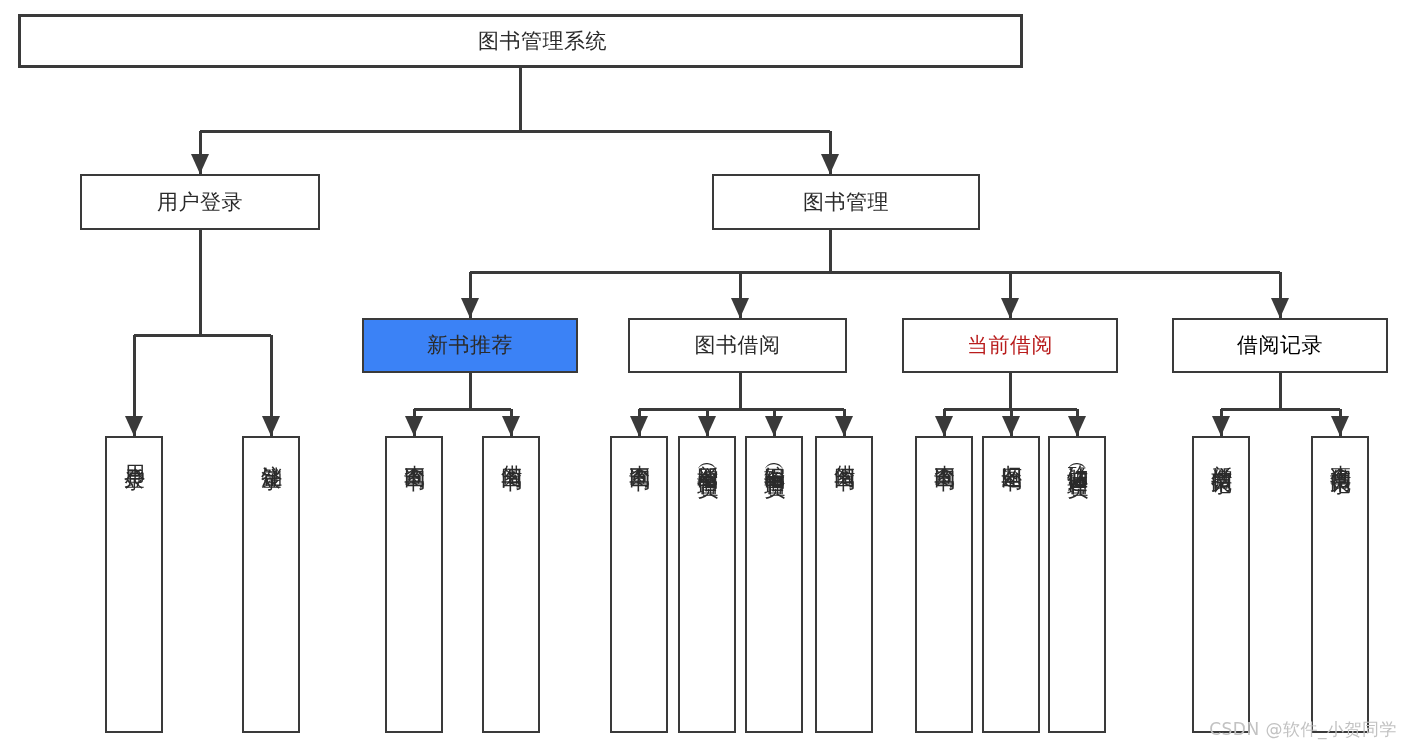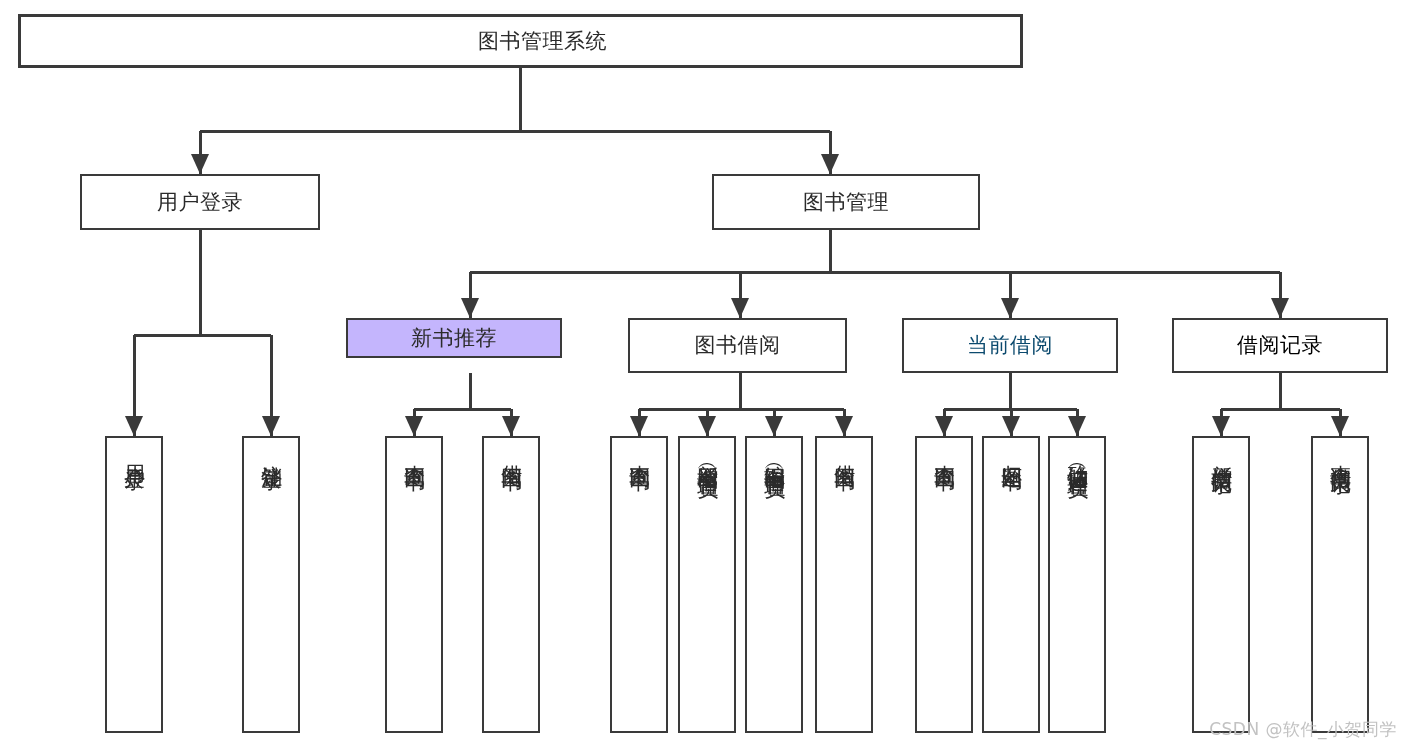--- a/index.html
+++ b/index.html
@@ -131,28 +131,28 @@
   <div id="nodes">
       <div class="node root" style="left: 18px; top: 14px; width: 1005px; height: 54px; border-color: rgb(58, 58, 58); background: rgb(255, 255, 255);">
         <span class="node-label" style="color: rgb(43, 43, 43);">图书管理系统</span>
       </div>
       <div class="node" style="left: 80px; top: 174px; width: 240px; height: 56px; border-color: rgb(58, 58, 58); background: rgb(255, 255, 255);">
         <span class="node-label" style="color: rgb(43, 43, 43);">用户登录</span>
       </div>
       <div class="node" style="left: 712px; top: 174px; width: 268px; height: 56px; border-color: rgb(58, 58, 58); background: rgb(255, 255, 255);">
         <span class="node-label" style="color: rgb(43, 43, 43);">图书管理</span>
       </div>
-      <div class="node" style="left: 346px; top: 318px; width: 216px; height: 40px; border-color: rgb(58, 58, 58); background: #c4b5fd;">
+      <div class="node" style="left: 362px; top: 318px; width: 216px; height: 55px; border-color: rgb(58, 58, 58); background: #3b82f6;">
         <span class="node-label" style="color: rgb(43, 43, 43);">新书推荐</span>
       </div>
       <div class="node" style="left: 628px; top: 318px; width: 219px; height: 55px; border-color: rgb(58, 58, 58); background: rgb(255, 255, 255);">
         <span class="node-label" style="color: rgb(43, 43, 43);">图书借阅</span>
       </div>
       <div class="node" style="left: 902px; top: 318px; width: 216px; height: 55px; border-color: rgb(58, 58, 58); background: rgb(255, 255, 255);">
-        <span class="node-label" style="color: #0c4a6e;">当前借阅</span>
+        <span class="node-label" style="color: #b91c1c;">当前借阅</span>
       </div>
       <div class="node" style="left: 1172px; top: 318px; width: 216px; height: 55px; border-color: rgb(58, 58, 58); background: rgb(255, 255, 255);">
         <span class="node-label" style="color: #000000;">借阅记录</span>
       </div>
       <div class="node leaf" style="left: 105px; top: 436px; width: 58px; height: 297px; border-color: rgb(58, 58, 58); background: rgb(255, 255, 255);">
         <span class="node-label" style="color: rgb(43, 43, 43);">用户登录</span>
       </div>
       <div class="node leaf" style="left: 242px; top: 436px; width: 58px; height: 297px; border-color: rgb(58, 58, 58); background: rgb(255, 255, 255);">
         <span class="node-label" style="color: rgb(43, 43, 43);">注销登录</span>
       </div>

